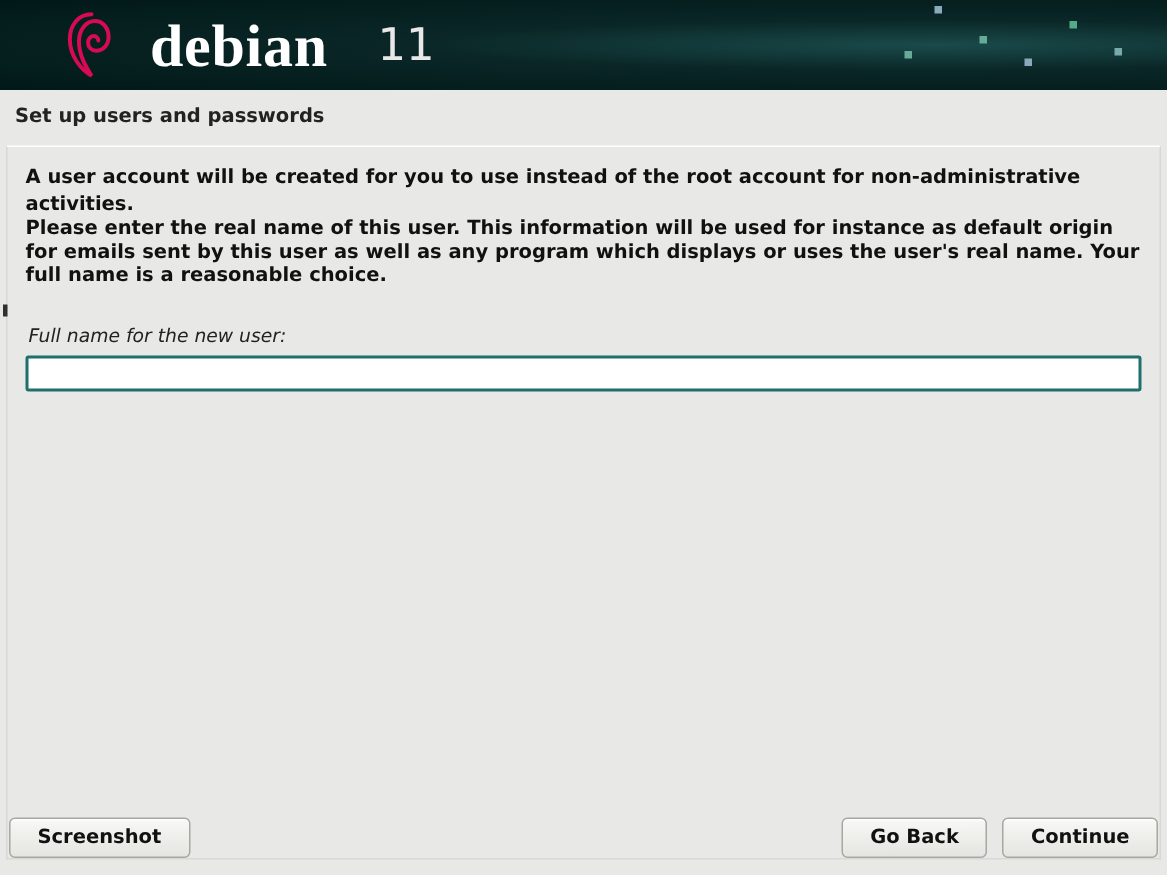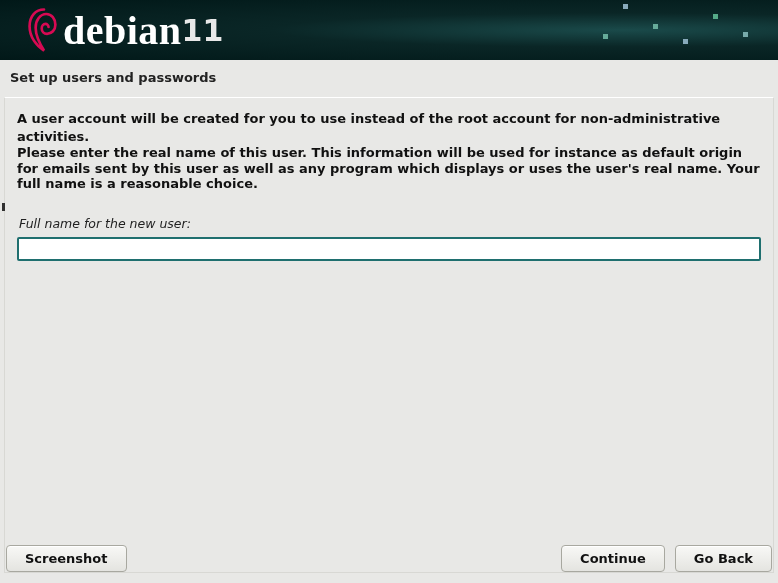--- a/index.html
+++ b/index.html
@@ -22,41 +22,41 @@
       position: absolute;
       top: 4px; right: 150px;
       width: 5px; height: 5px;
       background: #8ab;
       box-shadow: 30px 20px 0 #6a9, 60px 35px 0 #8ab, 90px 10px 0 #5a8,
                   120px 28px 0 #7aa, -20px 30px 0 #6a9;
     }
     .logo-wrap {
       display: flex;
       align-items: center;
-      gap: 0;
-      padding-left: 25px;
+      gap: 20px;
+      padding-left: 42px;
       height: 100%;
     }
     .swirl {
       width: 38px; height: 50px;
       position: relative;
     }
     .swirl svg { width: 100%; height: 100%; }
     .brand {
       font-size: 40px;
       font-weight: bold;
       color: #fff;
       letter-spacing: 0.5px;
       font-family: "Georgia", serif;
     }
     .version {
       font-size: 30px;
       color: #e8e8e8;
-      font-weight: 700;
-      margin-left: 0;
+      font-weight: 400;
+      margin-left: 13px;
     }
     .title-bar {
       padding: 10px 10px 8px;
       font-size: 13px;
       font-weight: bold;
       color: #222;
     }
     .panel {
       margin: 4px 4px 0 4px;
       background: #e8e8e6;
@@ -149,15 +149,15 @@
 <div class="panel">
   <div class="desc1">A user account will be created for you to use instead of the root account for non-administrative activities.</div>
   <div class="desc2">Please enter the real name of this user. This information will be used for instance as default origin for emails sent by this user as well as any program which displays or uses the user's real name. Your full name is a reasonable choice.</div>
   <div class="field-label">Full name for the new user:</div>
   <input type="text" class="text-input" autofocus="" value="" style="">
 </div>
 
 <div class="footer">
   <button class="btn">Screenshot</button>
   <div class="spacer"></div>
+  <button class="btn">Go Back</button>
   <button class="btn">Continue</button>
-  <button class="btn">Go Back</button>
 </div>
 
 </body></html>

